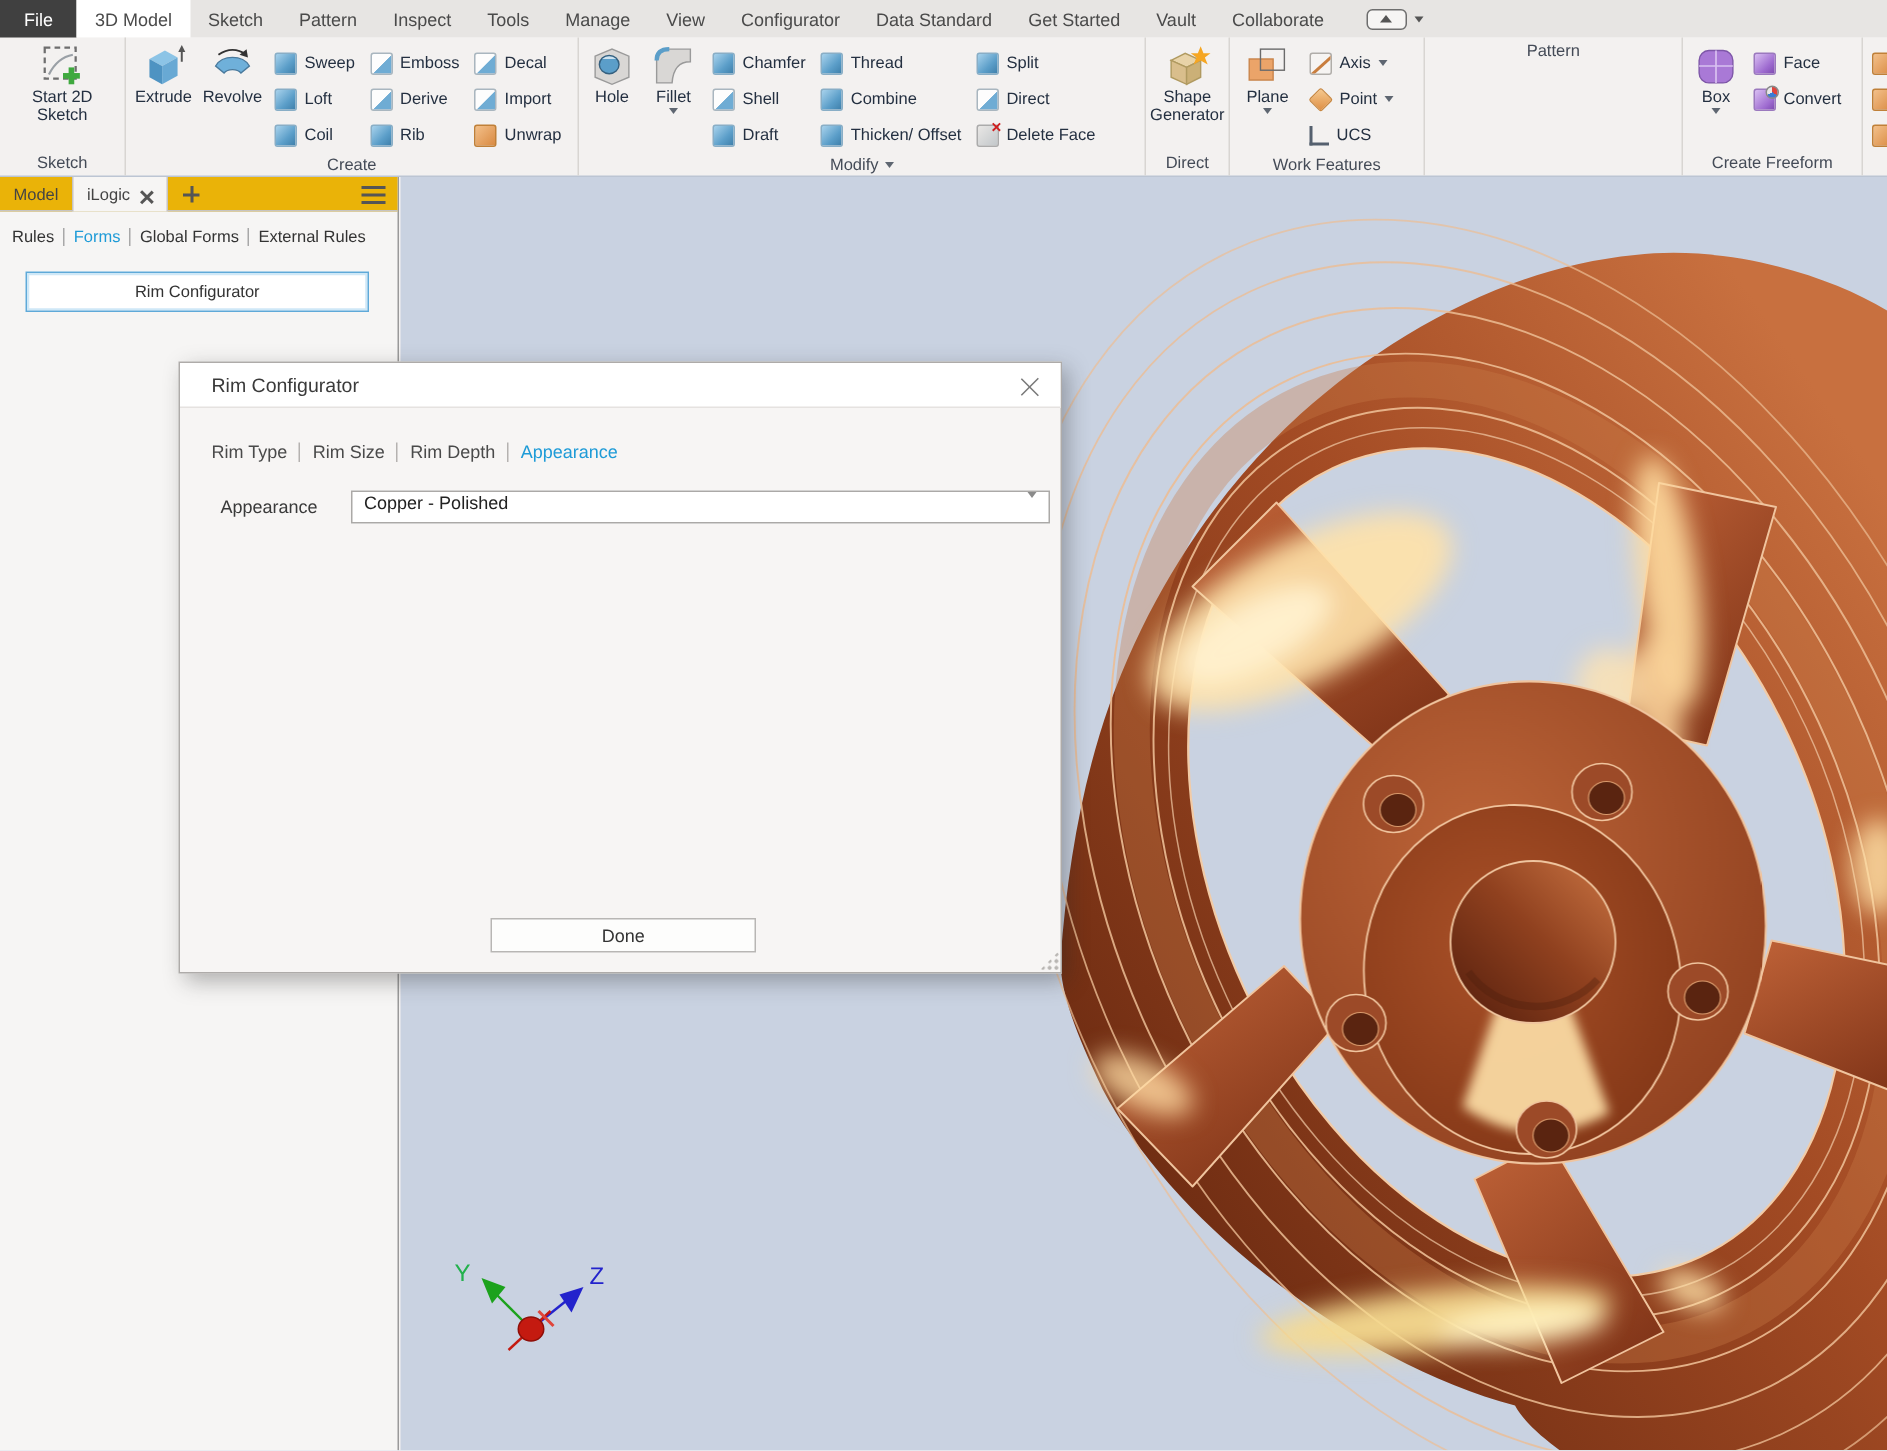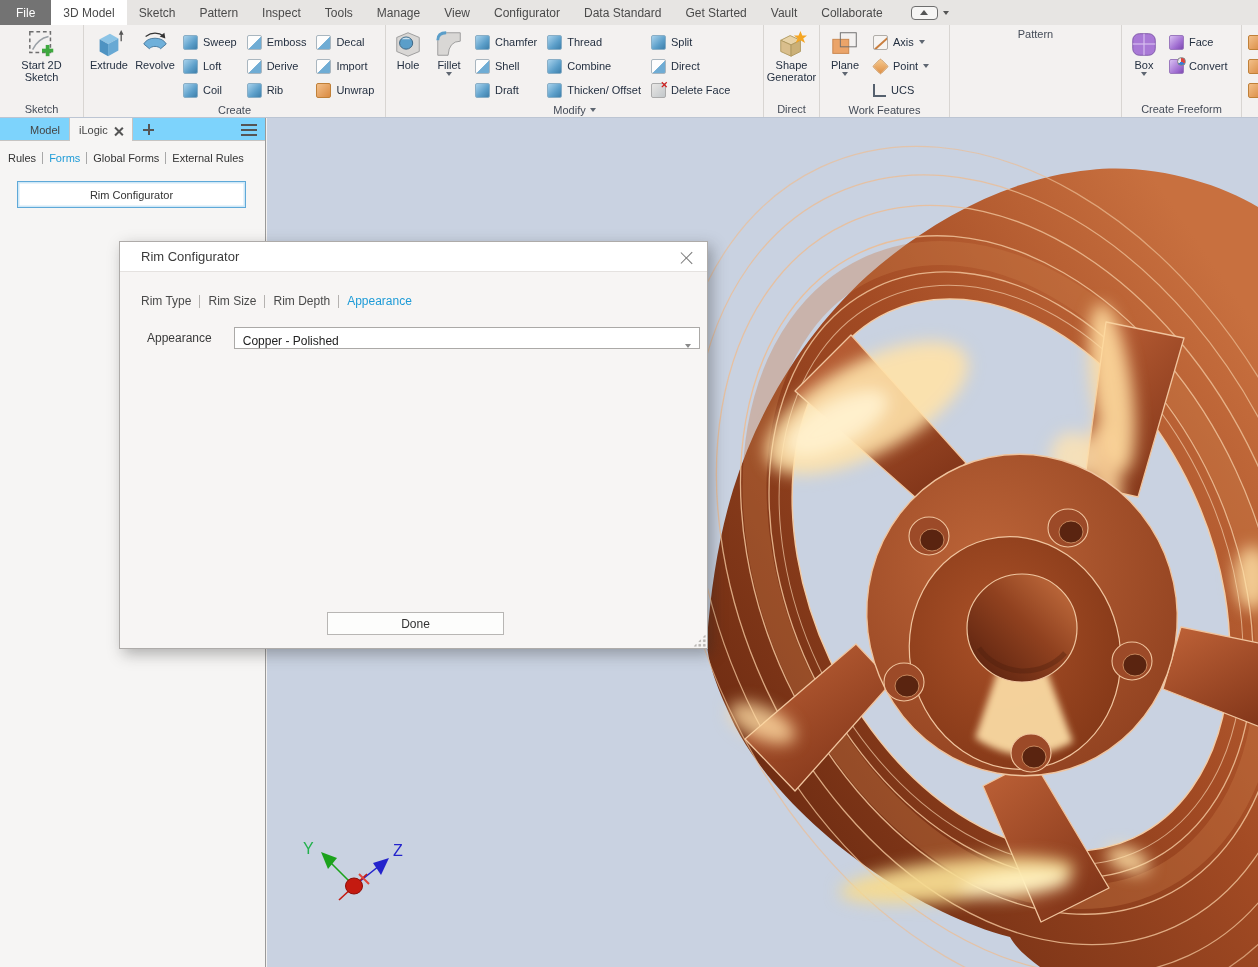--- a/index.html
+++ b/index.html
@@ -3,21 +3,21 @@
 <meta charset="utf-8">
 <style>
   * { margin:0; padding:0; box-sizing:border-box; }
   html,body { width:1258px; height:967px; overflow:hidden; }
   body { font-family:"Liberation Sans", sans-serif; }
   .app { position:relative; width:1258px; height:967px; background:#F3F1F0; overflow:hidden; }
 
   
   .tabbar { height:25px; background:#E7E5E3; display:flex; align-items:stretch; font-size:12px; color:#4A4A4A; }
   .tab { padding:0 12px; display:flex; align-items:center; cursor:default; white-space:nowrap; }
-  .tab.file { background:#737373; color:#fff; padding:0 16px; }
+  .tab.file { background:#404040; color:#fff; padding:0 16px; }
   .tab.active { background:#ffffff; }
   .pillwrap { display:flex; align-items:center; margin-left:16px; gap:5px; }
   .pill { width:27px; height:14px; border:1px solid #6E6E6E; border-radius:4px; display:flex; align-items:center; justify-content:center; background:#F6F5F4; }
   .tri-up { width:0; height:0; border-left:4px solid transparent; border-right:4px solid transparent; border-bottom:5px solid #555; }
   .tri-dn { width:0; height:0; border-left:3px solid transparent; border-right:3px solid transparent; border-top:4px solid #555; }
 
   
   .ribbon { height:93px; background:#F3F1F0; border-bottom:1px solid #BCC5D3; display:flex; }
   .rgroup { border-right:1px solid #D8D5D2; display:flex; flex-direction:column; flex:none; }
   .gc { flex:1; display:flex; padding:1px 2px 0 2px; }
@@ -40,21 +40,21 @@
   .mi-purple { background:linear-gradient(135deg,#D9BFF2,#9E6BD0 65%,#7E4BB0); border:1px solid #9B79BE; }
   .mi-conv   { background:linear-gradient(135deg,#D9BFF2,#9E6BD0 70%,#7E4BB0); border:1px solid #9B79BE; position:relative; }
   .mi-conv::after { content:""; position:absolute; right:-3px; top:-3px; width:7px; height:7px; border-radius:50%; background:conic-gradient(#E0433C 0 120deg,#3B7BD4 120deg 240deg,#E8E8E8 240deg 360deg); border:1px solid #888; }
   .mi-part   { background:linear-gradient(135deg,#F3C08A,#D98A42); border:1px solid #C08038; }
   .cdn { width:0; height:0; border-left:3px solid transparent; border-right:3px solid transparent; border-top:4px solid #5E6671; display:inline-block; }
   .caret-row { display:flex; justify-content:center; margin-top:1px; }
 
   
   .main { position:absolute; top:118px; left:0; right:0; bottom:0; }
   .left-panel { position:absolute; left:0; top:0; bottom:0; width:266px; background:#F6F5F4; border-right:1px solid #9A9A9A; }
-  .ptabs { height:23px; background:#7dd3fc; display:flex; align-items:stretch; font-size:11px; color:#444; position:relative; border-bottom:1px solid #C6C4C2;padding-left:21px; }
+  .ptabs { height:23px; background:#eab308; display:flex; align-items:stretch; font-size:11px; color:#444; position:relative; border-bottom:1px solid #C6C4C2; }
   .ptab { padding:4px 9px 3px 9px; display:flex; align-items:center; gap:6px; }
   .ptab.active { background:#F6F5F4; border-right:1px solid #C6C4C2; border-left:1px solid #C6C4C2; margin-bottom:-1px; }
   .xicon { position:relative; width:9px; height:9px; }
   .xicon::before,.xicon::after { content:""; position:absolute; left:4px; top:0; width:1.6px; height:11px; background:#555; }
   .xicon::before { transform:rotate(45deg); } .xicon::after { transform:rotate(-45deg); }
   .plusicon { position:relative; width:11px; height:11px; margin:6px 0 0 10px; }
   .plusicon::before { content:""; position:absolute; left:5px; top:0; width:2px; height:11px; background:#555; }
   .plusicon::after  { content:""; position:absolute; left:0; top:5px; width:11px; height:2px; background:#555; }
   .hamb { position:absolute; right:8px; top:6px; width:16px; height:12px; border-top:2.5px solid #555; border-bottom:2.5px solid #555; }
   .hamb::after { content:""; display:block; margin-top:2.5px; height:2.5px; background:#555; }
@@ -70,21 +70,21 @@
   
   .dialog { position:absolute; left:119px; top:241px; width:589px; height:408px; background:#F7F5F4; border:1px solid #AEABA9; box-shadow:4px 5px 14px rgba(40,40,40,.35); }
   .dtitle { height:30px; background:#FFFFFF; border-bottom:1px solid #E5E2E0; display:flex; align-items:center; padding:0 14px 0 21px; font-size:13px; color:#3A3A3A; }
   .dclose { margin-left:auto; position:relative; width:13px; height:13px; cursor:default; }
   .dclose::before,.dclose::after { content:""; position:absolute; left:6px; top:0; width:1.4px; height:16px; background:#777; }
   .dclose::before { transform:rotate(45deg); } .dclose::after { transform:rotate(-45deg); }
   .dtabs { margin:22px 0 0 21px; font-size:12px; color:#4A4A4A; display:flex; align-items:center; gap:8px; }
   .dtab.active { color:#1E9BD7; }
   .dvsep { width:1px; height:13px; background:#B5B2B0; }
   .drow { margin:19px 0 0 27px; display:flex; align-items:center; font-size:12px; color:#3A3A3A; }
-  .dselect { margin-left:22px; width:466px; height:22px; background:#fff; border:1px solid #ABA9A7; display:flex; align-items:flex-end; padding:0 8px; font-size:12px; color:#222; }
+  .dselect { margin-left:22px; width:466px; height:22px; background:#fff; border:1px solid #ABA9A7; display:flex; align-items:flex-start; padding:0 8px; font-size:12px; color:#222; }
   .dselect .cdn { margin-left:auto; border-top-color:#8A8A8A; }
   .done { position:absolute; left:207px; top:370px; width:177px; height:23px; background:#FDFDFC; border:1px solid #B8B6B4; font-size:12px; color:#333; font-family:"Liberation Sans",sans-serif; }
   .grip { position:absolute; right:1px; bottom:1px; width:13px; height:13px; background-image:radial-gradient(#B9B6B3 1.2px, transparent 1.5px); background-size:4.5px 4.5px; clip-path:polygon(100% 0,100% 100%,0 100%); }
 </style>
 </head>
 <body>
 
 <div class="app">
 
   <div class="tabbar">

